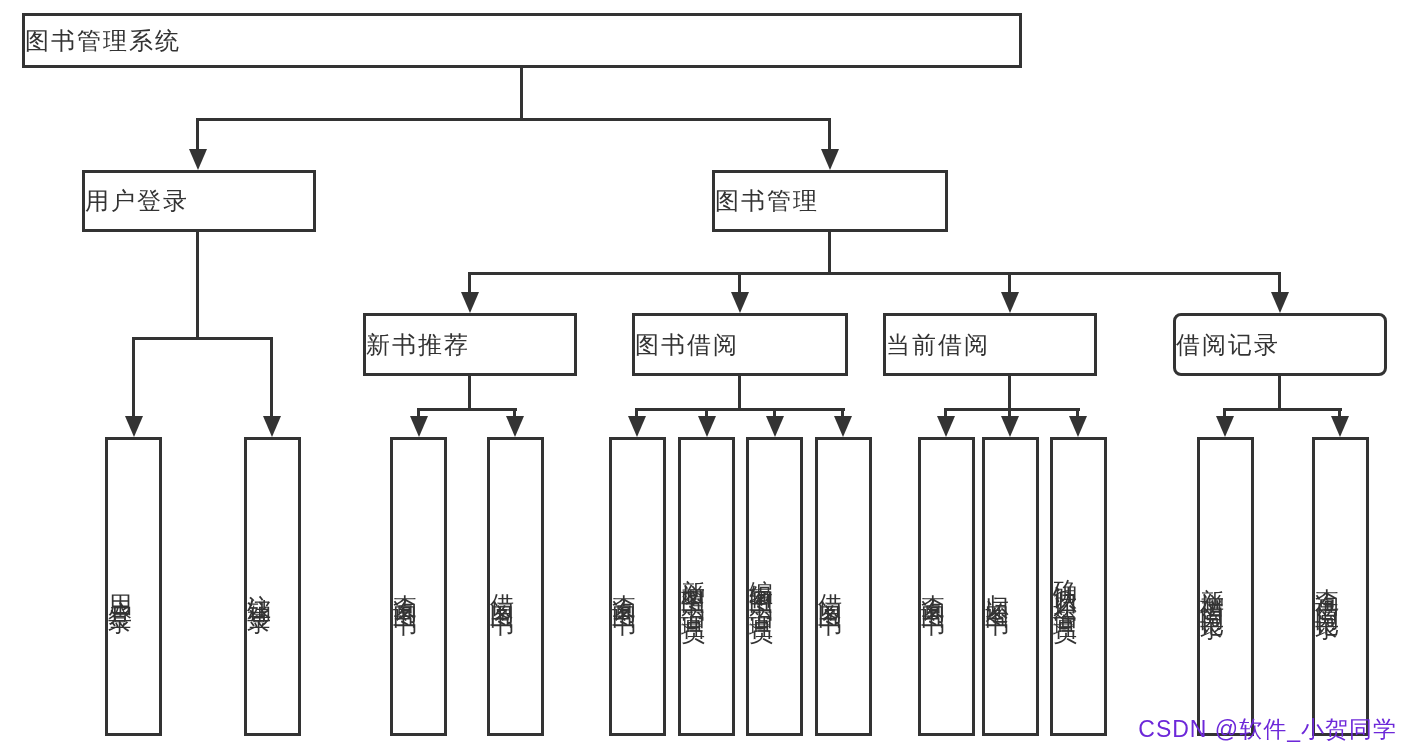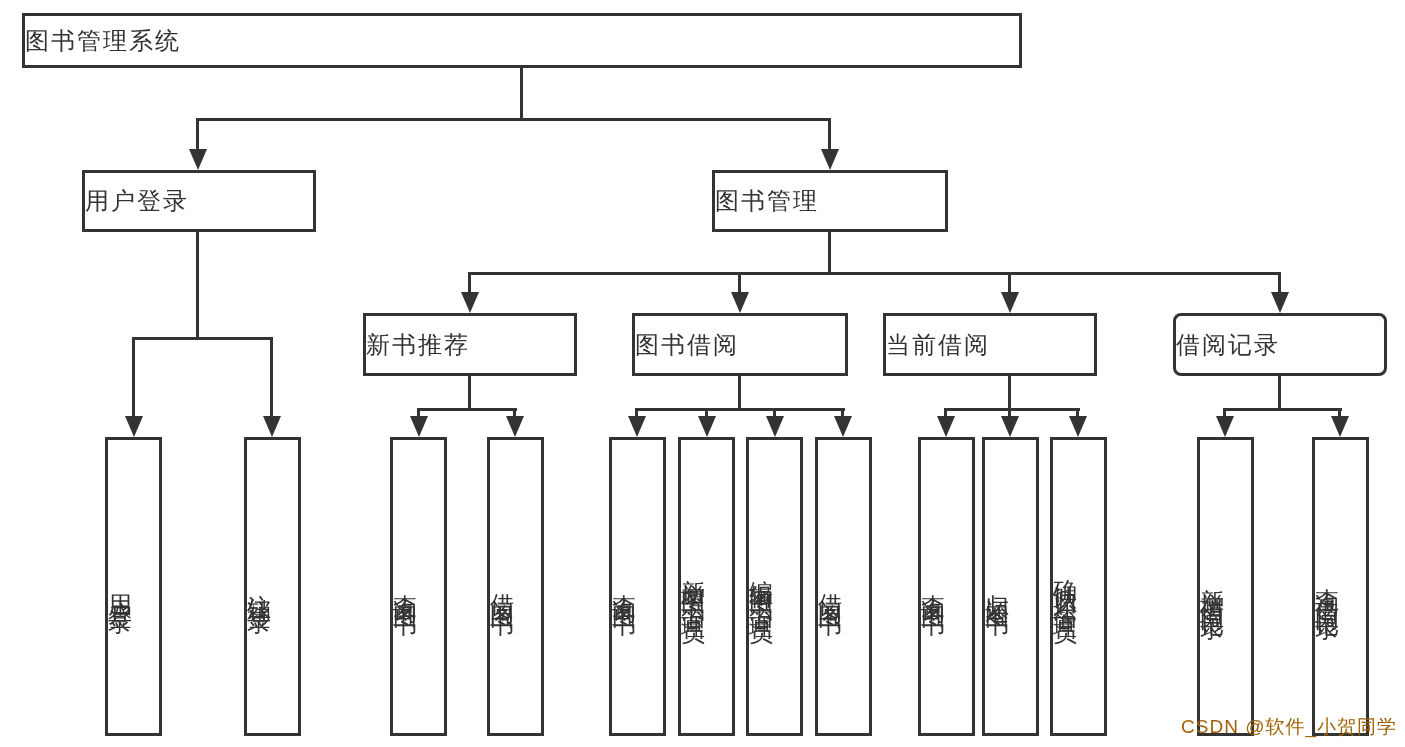--- a/index.html
+++ b/index.html
@@ -57,23 +57,23 @@
     width: 0;
     height: 0;
     border-left: 9px solid transparent;
     border-right: 9px solid transparent;
     border-top: 21px solid #333333;
   }
   .watermark {
     position: absolute;
     top: 714px;
     right: 8px;
-    font-size: 19px;
+    font-size: 23px;
     letter-spacing: 1px;
-    color: #a16207;
+    color: #6d28d9;
     z-index: 5;
     white-space: nowrap;
   }
 </style>
 </head>
 <body>
 
 <div class="canvas">
 
   <div class="box" style="left:22px; top:13px; width:1000px; height:55px;">

